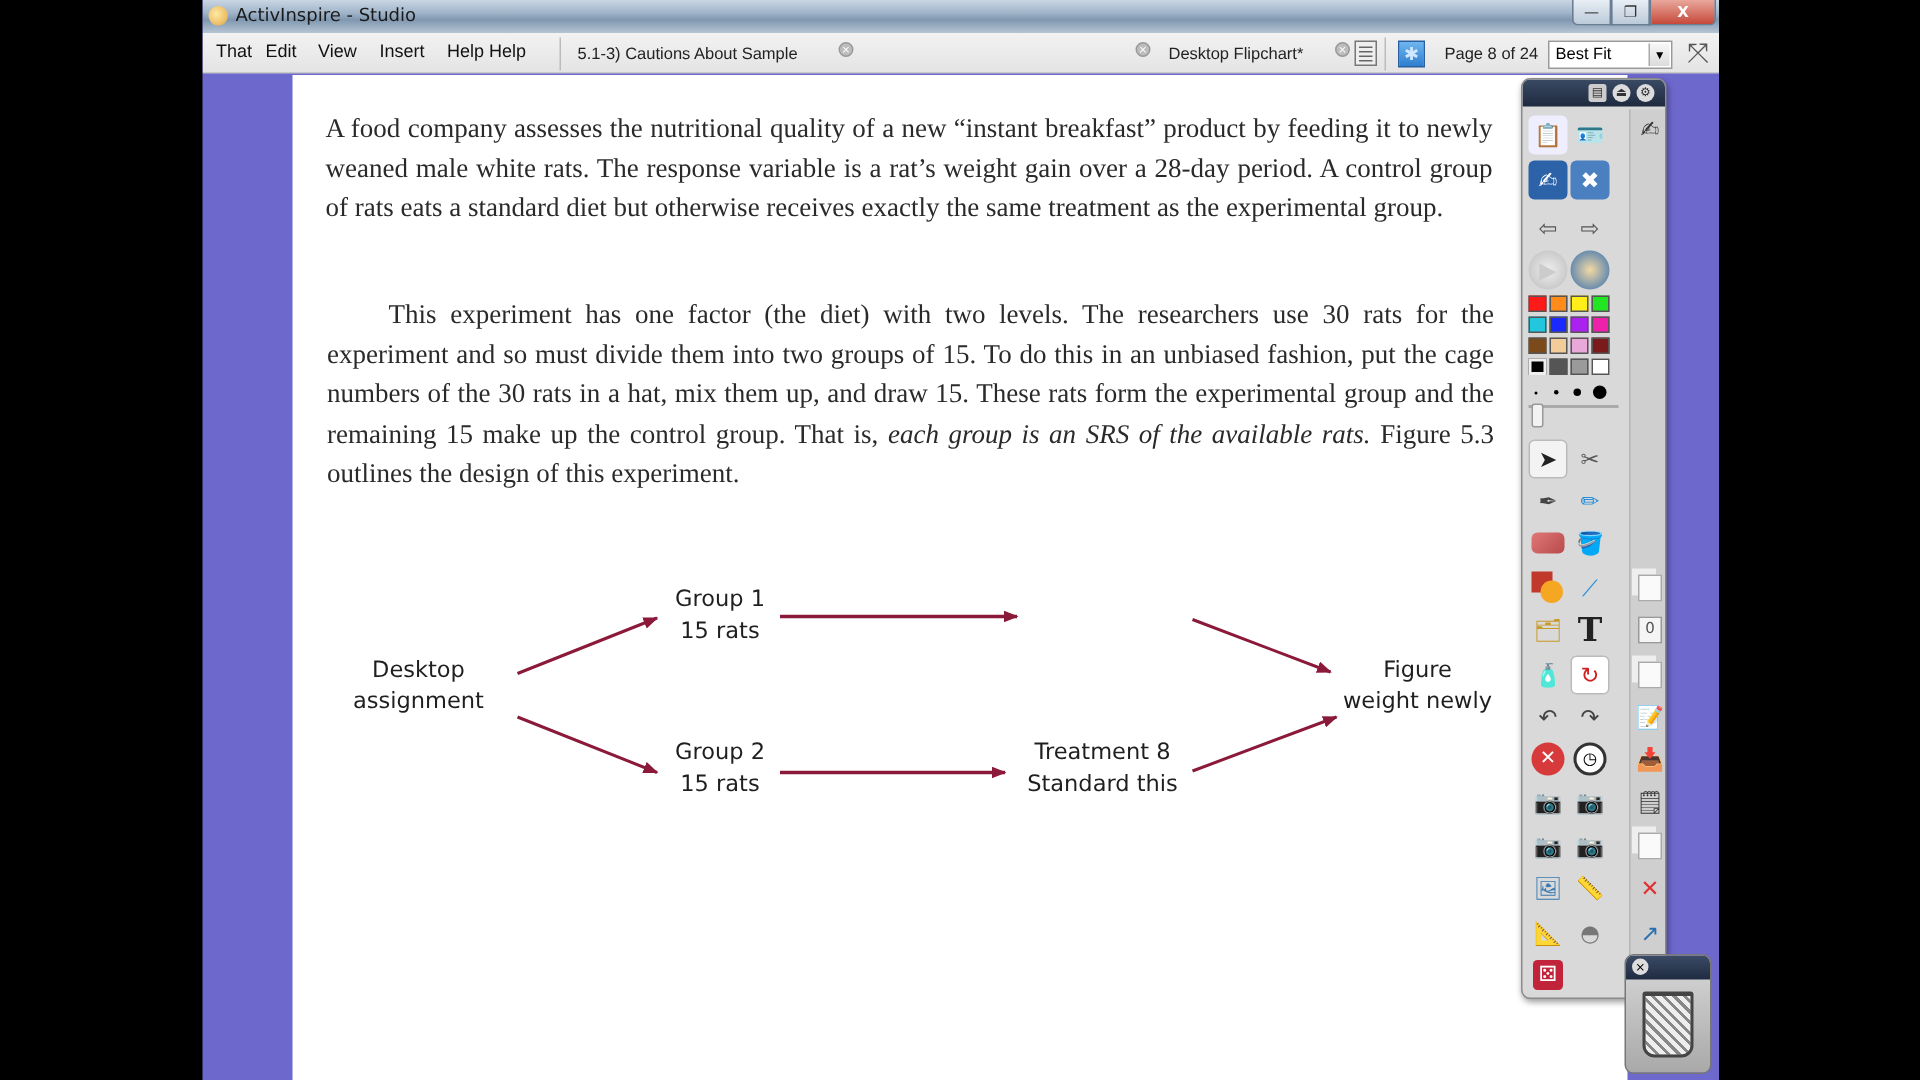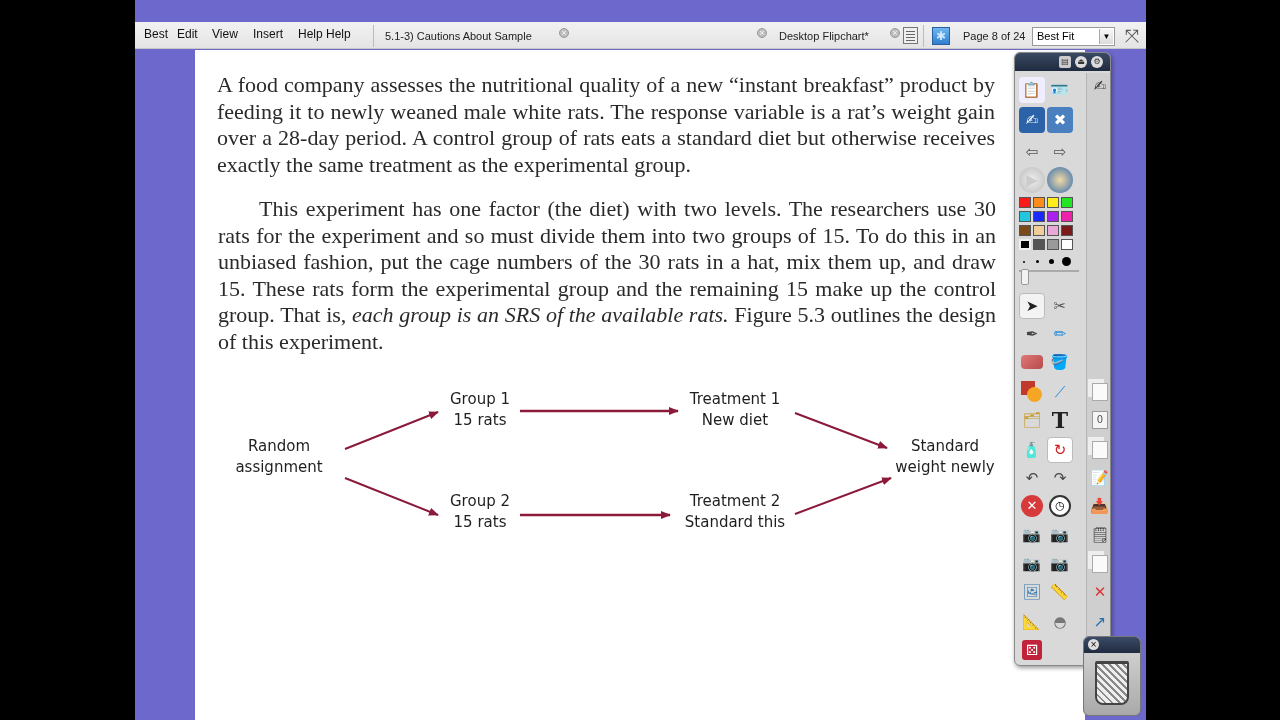--- a/index.html
+++ b/index.html
@@ -25,21 +25,21 @@
   .menu-sep { position: absolute; left: 238px; top: 3px; width: 1px; height: 22px; background: #bbb; }
   .doc-tab { position: absolute; top: 3px; height: 23px; font-size: 11px; color: #222; font-family: "Liberation Sans", sans-serif; padding: 5px 0 0 6px; white-space: nowrap; overflow: hidden; }
   .doc-tab.active { background: #fff; border: 1px solid #c6c6c6; border-bottom: none; font-weight: bold; }
   .tab-close { position: absolute; top: 6px; width: 10px; height: 10px; border-radius: 50%; background: #bdbdbd; border: 1px solid #999; font-size: 7px; line-height: 8px; text-align: center; color: #fff; }
   .page-ind { position: absolute; left: 828px; top: 8px; font-size: 11px; color: #222; font-family: "Liberation Sans", sans-serif; }
   .zoom-select { position: absolute; left: 897px; top: 5px; width: 83px; height: 19px; background: #fff; border: 1px solid #9a9a9a; font-size: 11px; padding: 2px 4px; font-family: "Liberation Sans", sans-serif; }
   .zoom-select .arrow { position: absolute; right: 1px; top: 1px; width: 14px; height: 15px; background: linear-gradient(#f7f7f7, #dcdcdc); border-left: 1px solid #aaa; font-size: 8px; text-align: center; line-height: 15px; }
 
   
   #page { position: absolute; left: 60px; top: 50px; width: 890px; height: 670px; background: #fff; }
-  .para { position: absolute; font-family: "Liberation Serif", "DejaVu Serif", serif; font-size: 22px; color: #2a2a2a; line-height: 26.5px; text-align: justify; text-align-last: left; width: 778px; }
+  .para { position: absolute; font-family: "Liberation Serif", "DejaVu Serif", serif; font-size: 18px; color: #2a2a2a; line-height: 26.5px; text-align: justify; text-align-last: left; width: 778px; }
   .para i { font-style: italic; }
 
   
   .dlabel { position: absolute; font-family: "DejaVu Sans", sans-serif; font-size: 15px; color: #1f1f1f; text-align: center; line-height: 21px; white-space: nowrap; }
   #diagram-svg { position: absolute; left: 0; top: 0; width: 890px; height: 670px; pointer-events: none; }
 
   
   #toolbox { position: absolute; left: 879px; top: 52px; width: 97px; height: 614px; background: #d9d9d9; border: 1px solid #8a8a8a; border-radius: 6px; box-shadow: 1px 2px 4px rgba(0,0,0,0.4); overflow: hidden; }
   #toolbox .tb-head { height: 18px; background: linear-gradient(#3a4a64, #1e2a3e); position: relative; }
   .tb-head .hb { position: absolute; top: 3px; width: 12px; height: 12px; border-radius: 50%; background: #dcdcdc; font-size: 8px; text-align: center; line-height: 12px; color: #333; }
@@ -53,23 +53,38 @@
   
   #trash { position: absolute; left: 948px; top: 636px; width: 58px; height: 80px; border-radius: 6px; background: linear-gradient(#d8d8d8, #a9a9a9); border: 1px solid #777; overflow: hidden; }
   #trash .th { height: 16px; background: linear-gradient(#3b4b66, #1f2b40); position: relative; }
   #trash .th .x { position: absolute; left: 4px; top: 2px; width: 11px; height: 11px; border-radius: 50%; background: #ddd; font-size: 8px; text-align: center; line-height: 11px; }
 </style>
 </head>
 <body>
 
 <div id="window">
 
+  <div id="titlebar">
+    <div class="app-icon"></div>
+    <div class="title">ActivInspire - Studio</div>
+    <div class="winbtns">
+      <div class="winbtn">
+          <span>—</span>
+        </div>
+      <div class="winbtn">
+          <span>❐</span>
+        </div>
+      <div class="winbtn close">
+          <span>X</span>
+        </div>
+    </div>
+  </div>
 
   <div id="menubar">
-    <span class="menu-item" style="left:9px">Best</span>
+    <span class="menu-item" style="left:9px">That</span>
     <span class="menu-item" style="left:42px">Edit</span>
     <span class="menu-item" style="left:77px">View</span>
     <span class="menu-item" style="left:118px">Insert</span>
     <span class="menu-item" style="left:163px">Help</span>
     <span class="menu-item" style="left:191px">Help</span>
     <div class="menu-sep"></div>
 
     <div class="doc-tab" style="left:244px; width:180px;">
       <span style="display:inline-block; width:150px; overflow:hidden;">5.1-3) Cautions About Sample Survi</span>
     </div>
@@ -109,41 +124,37 @@
       </defs>
       <line x1="150" y1="399" x2="243" y2="362" stroke="#8b1a3a" stroke-width="2" marker-end="url(#ah)"></line>
       <line x1="150" y1="428" x2="243" y2="465" stroke="#8b1a3a" stroke-width="2" marker-end="url(#ah)"></line>
       <line x1="325" y1="361" x2="483" y2="361" stroke="#8b1a3a" stroke-width="2.4" marker-end="url(#ah)"></line>
       <line x1="325" y1="465" x2="475" y2="465" stroke="#8b1a3a" stroke-width="2.4" marker-end="url(#ah)"></line>
       <line x1="600" y1="363" x2="692" y2="398" stroke="#8b1a3a" stroke-width="2" marker-end="url(#ah)"></line>
       <line x1="600" y1="464" x2="696" y2="428" stroke="#8b1a3a" stroke-width="2" marker-end="url(#ah)"></line>
     </svg>
 
     <div class="dlabel" style="left:34px; top:386px; width:100px;">
-      <div>Random</div>
+      <div>Desktop</div>
       <div>assignment</div>
     </div>
     <div class="dlabel" style="left:240px; top:339px; width:90px;">
       <div>Group 1</div>
       <div>15 rats</div>
     </div>
     <div class="dlabel" style="left:240px; top:441px; width:90px;">
       <div>Group 2</div>
       <div>15 rats</div>
     </div>
-    <div class="dlabel" style="left:480px; top:339px; width:120px;">
-      <div>Treatment 1</div>
-      <div>New diet</div>
-    </div>
     <div class="dlabel" style="left:475px; top:441px; width:130px;">
-      <div>Treatment 2</div>
+      <div>Treatment 8</div>
       <div>Standard this</div>
     </div>
     <div class="dlabel" style="left:700px; top:386px; width:100px;">
-      <div>Standard</div>
+      <div>Figure</div>
       <div>weight newly</div>
     </div>
   </div>
 
   <div id="toolbox">
     <div class="tb-head">
       <div class="hb" style="left:44px; border-radius:2px; background:#ccc;">▤</div>
       <div class="hb" style="left:60px;">⏏</div>
       <div class="hb" style="left:76px;">⚙</div>
     </div>

